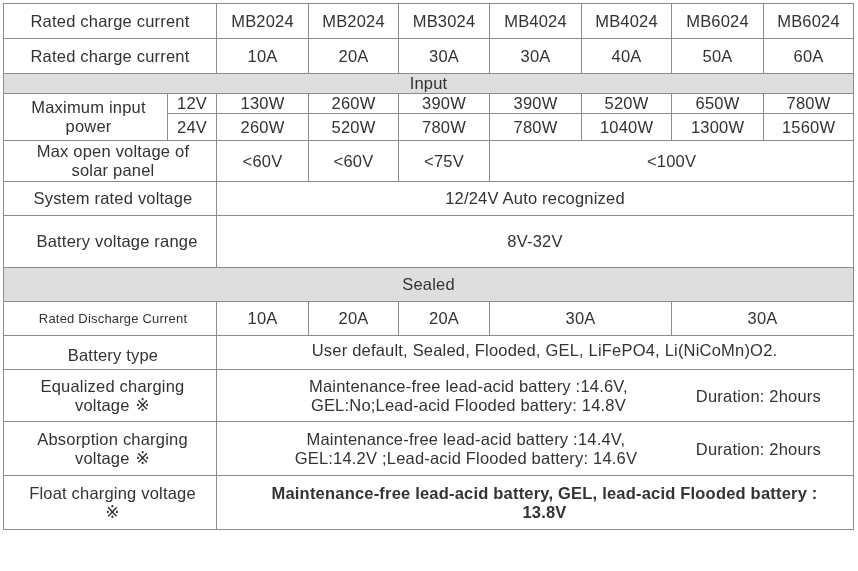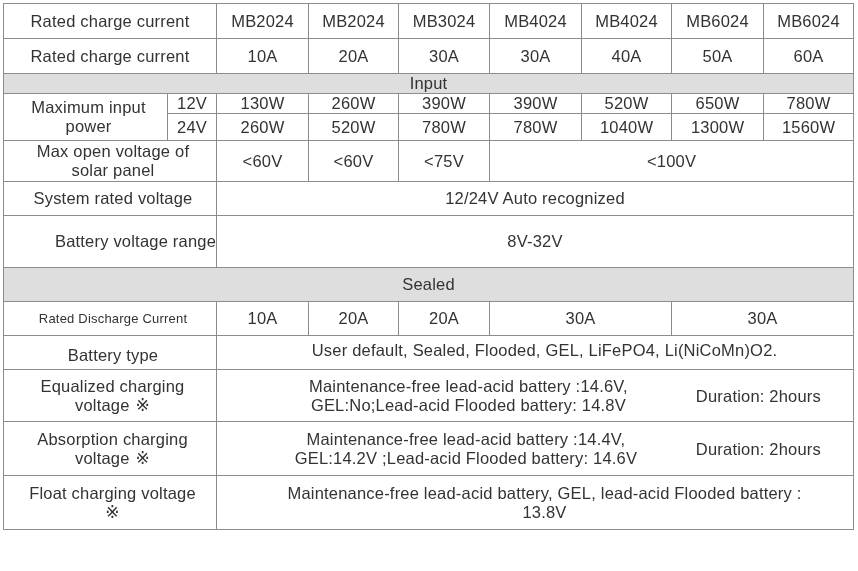--- a/index.html
+++ b/index.html
@@ -97,21 +97,21 @@
     <td>&lt;75V</td>
     <td colspan="4">&lt;100V</td>
   </tr>
 
   <tr style="height:34px">
     <td colspan="2" class="lbl">System rated voltage</td>
     <td colspan="7">12/24V  Auto recognized</td>
   </tr>
 
   <tr style="height:52px">
-    <td colspan="2" class="lbl" style="padding-left:14px !important;text-align:right;">Battery voltage range</td>
+    <td colspan="2" class="lbl" style="padding-left:14px !important;">Battery voltage range</td>
     <td colspan="7">8V-32V</td>
   </tr>
 
   <tr style="height:34px">
     <td colspan="9" class="sec">Sealed</td>
   </tr>
 
   <tr style="height:34px">
     <td colspan="2" class="lbl" style="font-size:13px;">Rated Discharge Current</td>
     <td>10A</td>
@@ -152,19 +152,19 @@
         <span>GEL:14.2V ;Lead-acid Flooded battery: 14.6V</span>
       </span>
     </td>
   </tr>
 
   <tr style="height:54px">
     <td colspan="2" class="lbl" style="white-space:normal;padding-left:5px !important;">
       <span>Float charging voltage</span><br>
       <span class="note" style="margin-left:0;">※</span>
     </td>
-    <td colspan="7" class="wrap" style="padding-left:19px !important;">
+    <td colspan="7" class="wrap" style="padding-left:19px !important;font-weight:bold;">
       <span>Maintenance-free lead-acid battery, GEL, lead-acid Flooded battery :</span><br>
       <span>13.8V</span>
     </td>
   </tr>
 </tbody>
   </table>
 
 </body></html>

